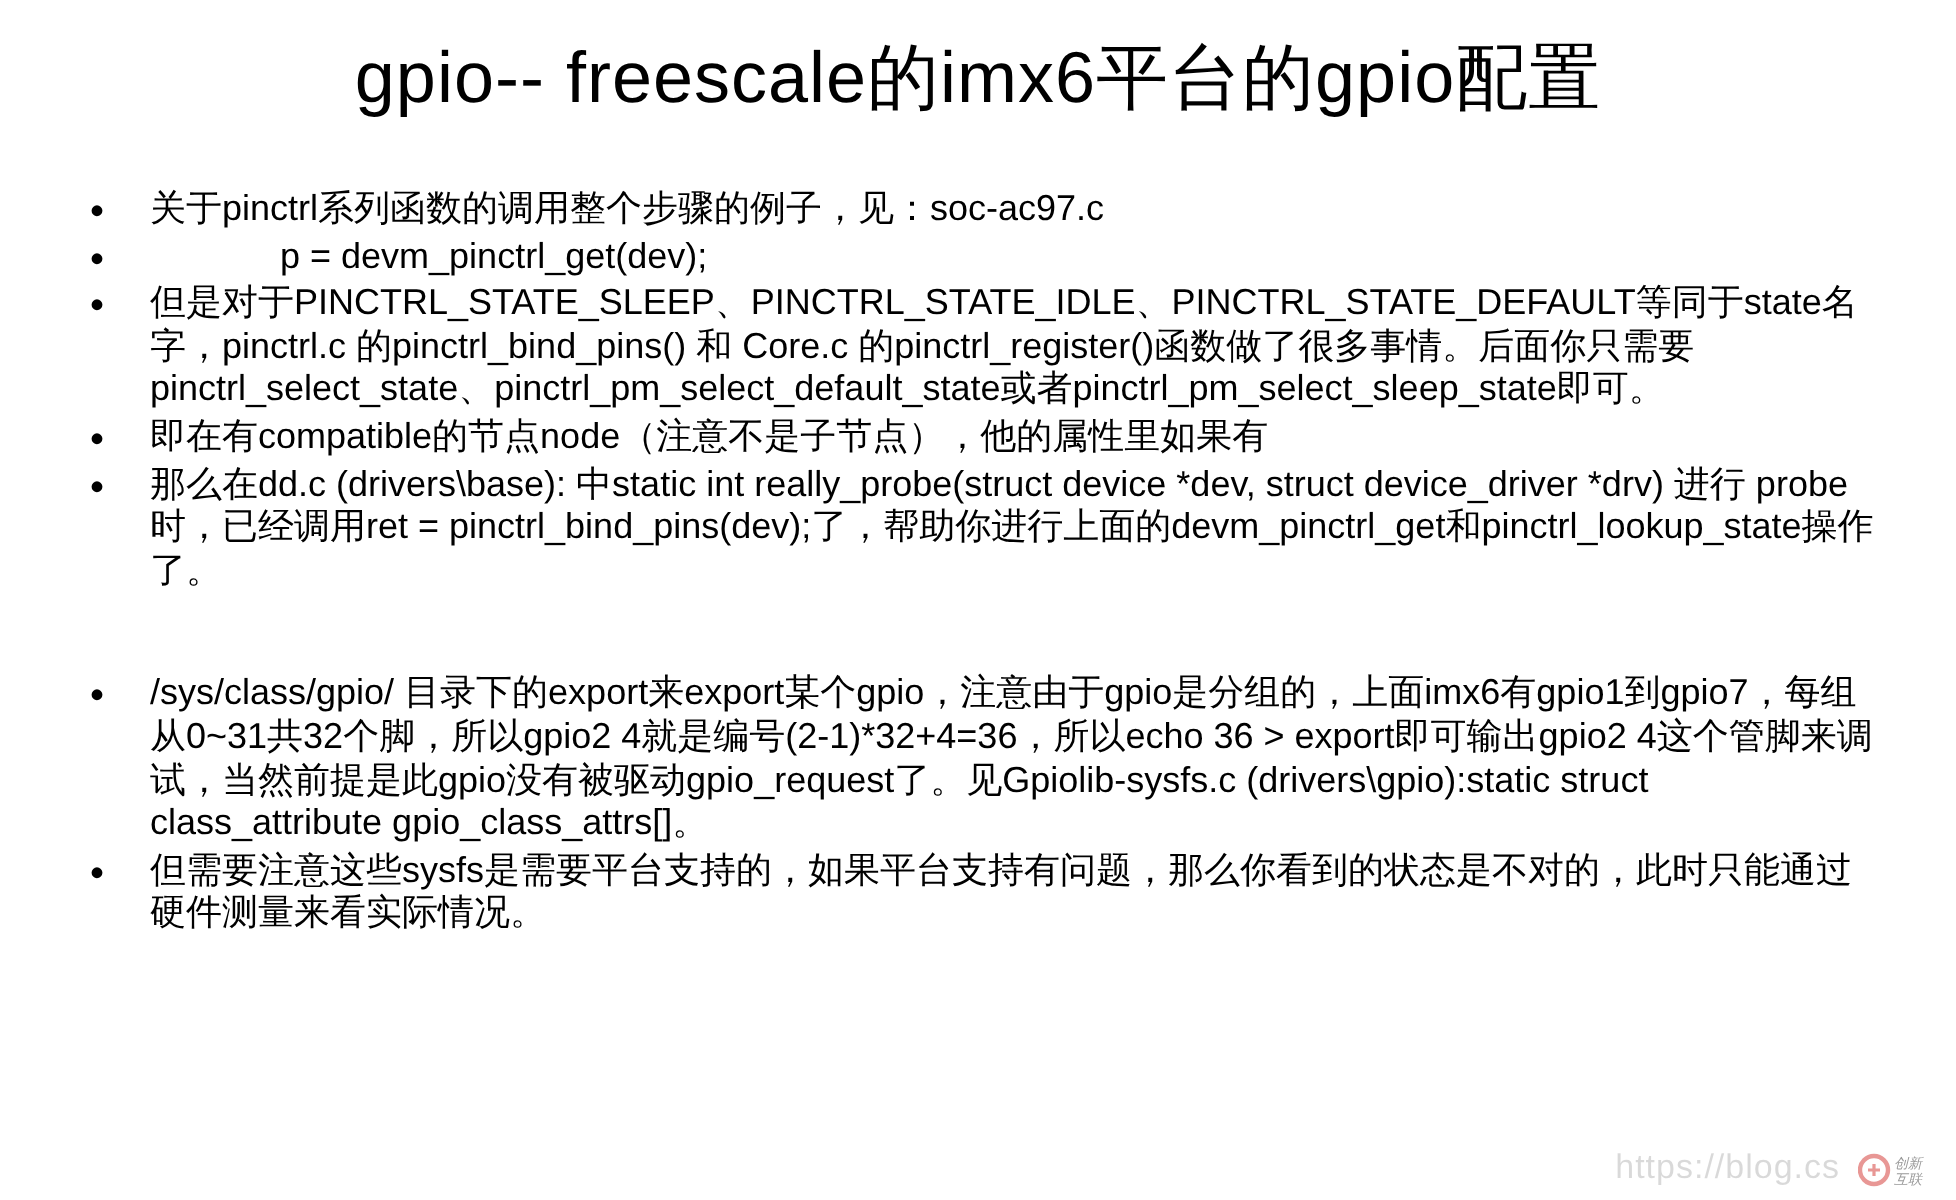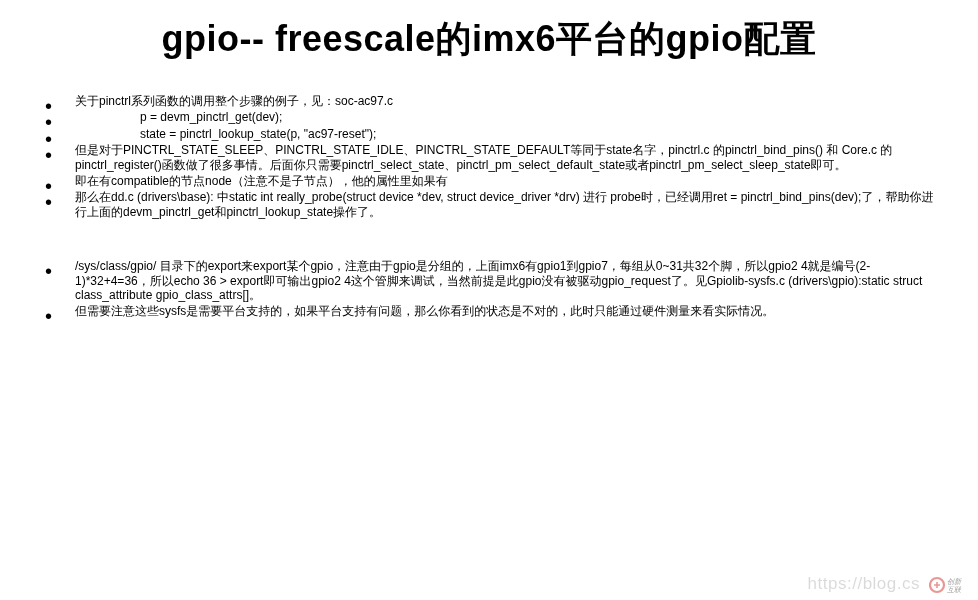--- a/index.html
+++ b/index.html
@@ -15,35 +15,35 @@
       color: #000000;
       position: relative;
       overflow: hidden;
     }
     .slide {
       padding: 10px 35px 10px 35px;
     }
     .title {
       text-align: center;
       font-size: 36px;
-      font-weight: bold;
+      font-weight: normal;
       margin-bottom: 30px;
       margin-top: 5px;
       letter-spacing: 0.5px;
     }
     .content {
       padding-left: 10px;
     }
     ul {
       list-style: none;
     }
     li {
       position: relative;
       padding-left: 30px;
-      font-size: 12px;
+      font-size: 18px;
       line-height: 1.2;
       margin-bottom: 2px;
       color: #000;
     }
     li::before {
       content: "•";
       position: absolute;
       left: 0;
       top: 0;
       font-size: 20px;
@@ -80,21 +80,20 @@
 </head>
 <body>
 
 <div class="slide">
   <h1 class="title">gpio-- freescale的imx6平台的gpio配置</h1>
 
   <div class="content">
     <ul>
       <li>关于pinctrl系列函数的调用整个步骤的例子，见：soc-ac97.c</li>
       <li class="indent">p = devm_pinctrl_get(dev);</li>
-      <li class="indent">state = pinctrl_lookup_state(p, "ac97-reset");</li>
       <li>但是对于PINCTRL_STATE_SLEEP、PINCTRL_STATE_IDLE、PINCTRL_STATE_DEFAULT等同于state名字，pinctrl.c 的pinctrl_bind_pins() 和 Core.c 的pinctrl_register()函数做了很多事情。后面你只需要pinctrl_select_state、pinctrl_pm_select_default_state或者pinctrl_pm_select_sleep_state即可。</li>
       <li>即在有compatible的节点node（注意不是子节点），他的属性里如果有</li>
       <li>那么在dd.c (drivers\base):        中static int really_probe(struct device *dev, struct device_driver *drv) 进行 probe时，已经调用ret = pinctrl_bind_pins(dev);了，帮助你进行上面的devm_pinctrl_get和pinctrl_lookup_state操作了。</li>
     </ul>
     <div class="spacer"></div>
     <ul>
       <li>/sys/class/gpio/ 目录下的export来export某个gpio，注意由于gpio是分组的，上面imx6有gpio1到gpio7，每组从0~31共32个脚，所以gpio2 4就是编号(2-1)*32+4=36，所以echo 36 &gt; export即可输出gpio2 4这个管脚来调试，当然前提是此gpio没有被驱动gpio_request了。见Gpiolib-sysfs.c (drivers\gpio):static struct class_attribute gpio_class_attrs[]。</li>
       <li>但需要注意这些sysfs是需要平台支持的，如果平台支持有问题，那么你看到的状态是不对的，此时只能通过硬件测量来看实际情况。</li>
     </ul>
   </div>

